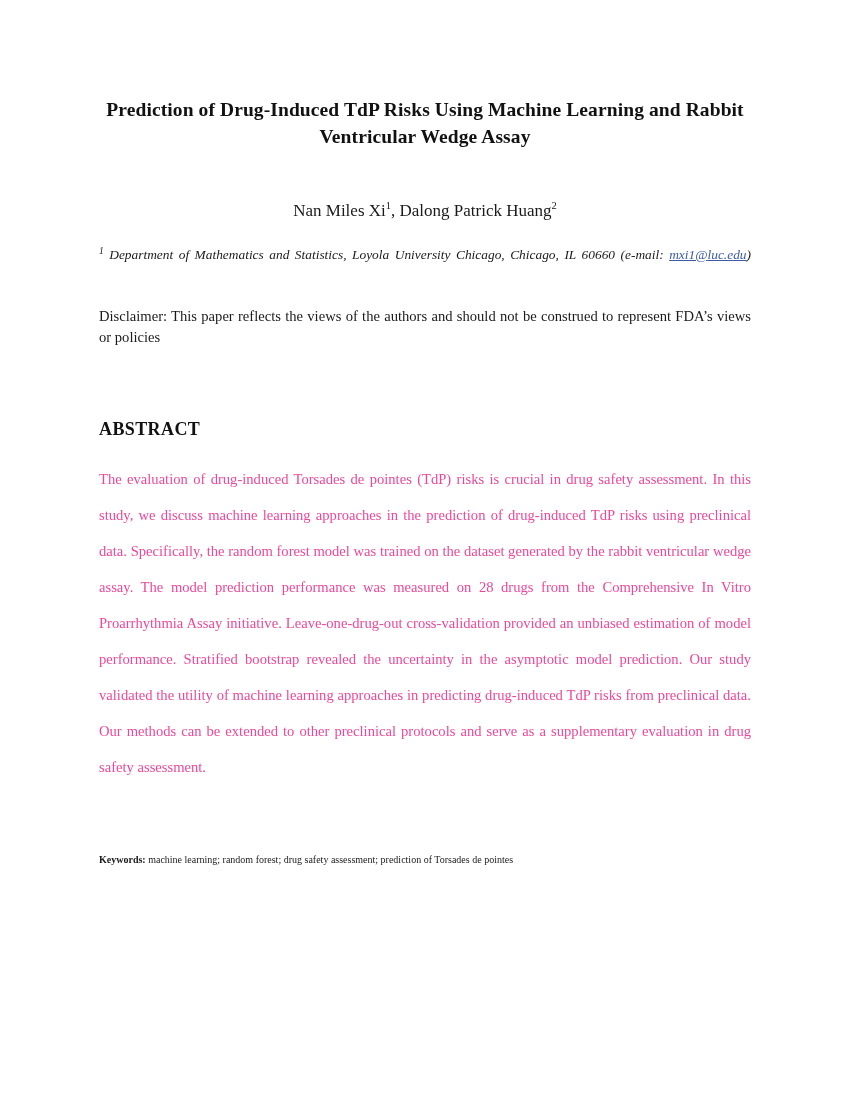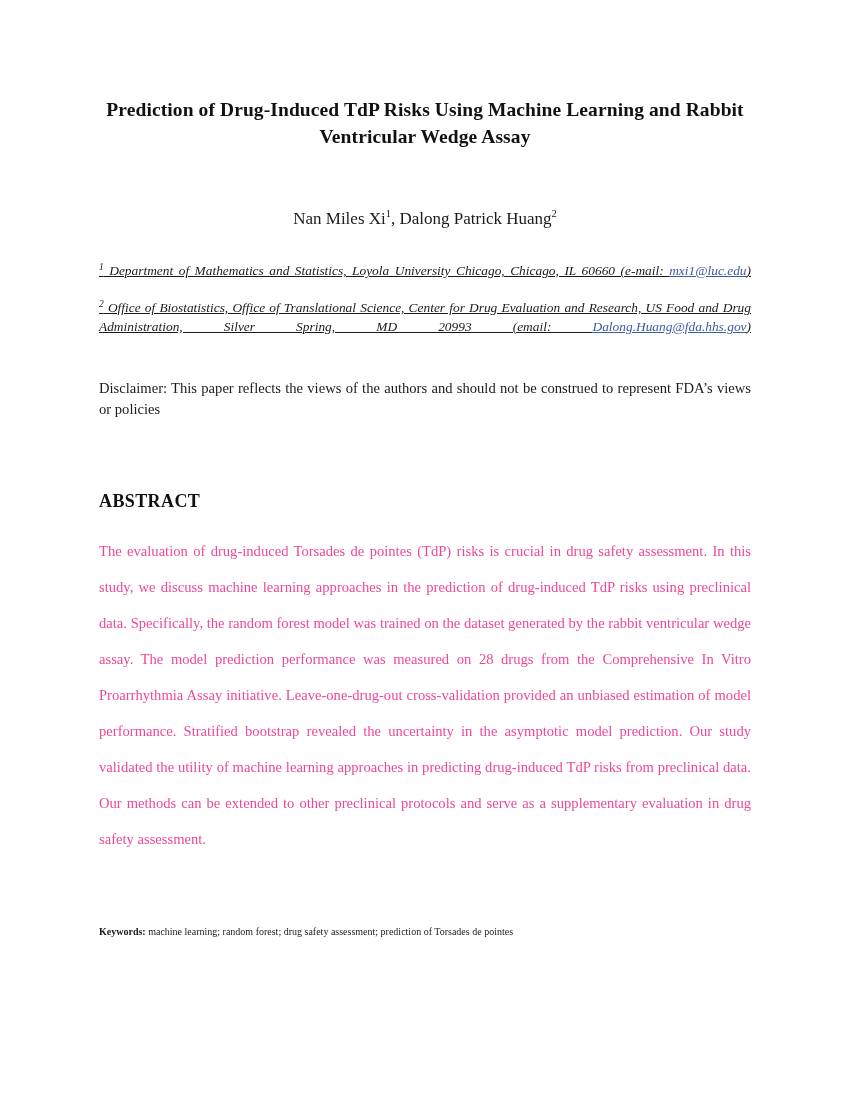--- a/index.html
+++ b/index.html
@@ -31,21 +31,21 @@
     font-size: 19.5px;
     font-weight: bold;
     line-height: 27px;
     text-align: center;
     letter-spacing: 0.1px;
     color: #111111;
   }
 
   
   .authors {
-    margin: 8px;
+    margin: 0;
     padding-top: 50px;
     font-size: 17px;
     line-height: 22px;
     text-align: center;
     color: #1a1a1a;
   }
   .authors sup {
     font-size: 10.5px;
     vertical-align: super;
     line-height: 0;
@@ -56,21 +56,20 @@
     padding-top: 24px;
     font-style: italic;
     font-size: 13.4px;
     line-height: 18.6px;
     text-align: justify;
     color: #1a1a1a;
   }
   .affil-line {
     text-align: justify;
     text-justify: inter-word;
-    text-decoration: underline;
   }
   .affil-line::after {
     content: "";
     display: inline-block;
     width: 100%;
   }
   .affil-marker {
     font-size: 9.5px;
     vertical-align: super;
     line-height: 0;
@@ -127,21 +126,20 @@
 <div class="page">
 
   <h1 class="title">Prediction of Drug-Induced TdP Risks Using Machine Learning and Rabbit Ventricular Wedge Assay</h1>
 
   <div class="authors">
     <span>Nan Miles Xi</span><sup>1</sup><span>, </span><span>Dalong Patrick Huang</span><sup>2</sup>
   </div>
 
   <div class="affiliations">
     <div class="affil-line"><span class="affil-marker">1</span><span> Department of Mathematics and Statistics, Loyola University Chicago, Chicago, IL 60660 (e-mail: </span><a class="maillink" href="#">mxi1@luc.edu</a><span>)</span></div>
-    <div class="affil-line"><span class="affil-marker">2</span><span> Office of Biostatistics, Office of Translational Science, Center for Drug Evaluation and Research, US Food and Drug Administration, Silver Spring, MD 20993 (email: </span><a class="maillink" href="#">Dalong.Huang@fda.hhs.gov</a><span>)</span></div>
   </div>
 
   <div class="disclaimer">Disclaimer: This paper reflects the views of the authors and should not be construed to represent FDA’s views or policies</div>
 
   <h2 class="abstract-heading">ABSTRACT</h2>
 
   <div class="abstract-body">The evaluation of drug-induced Torsades de pointes (TdP) risks is crucial in drug safety assessment. In this study, we discuss machine learning approaches in the prediction of drug-induced TdP risks using preclinical data. Specifically, the random forest model was trained on the dataset generated by the rabbit ventricular wedge assay. The model prediction performance was measured on 28 drugs from the Comprehensive In Vitro Proarrhythmia Assay initiative. Leave-one-drug-out cross-validation provided an unbiased estimation of model performance. Stratified bootstrap revealed the uncertainty in the asymptotic model prediction. Our study validated the utility of machine learning approaches in predicting drug-induced TdP risks from preclinical data. Our methods can be extended to other preclinical protocols and serve as a supplementary evaluation in drug safety assessment.</div>
 
   <div class="keywords"><span class="keywords-label">Keywords:</span><span> machine learning; random forest; drug safety assessment; prediction of Torsades de pointes</span></div>
 

